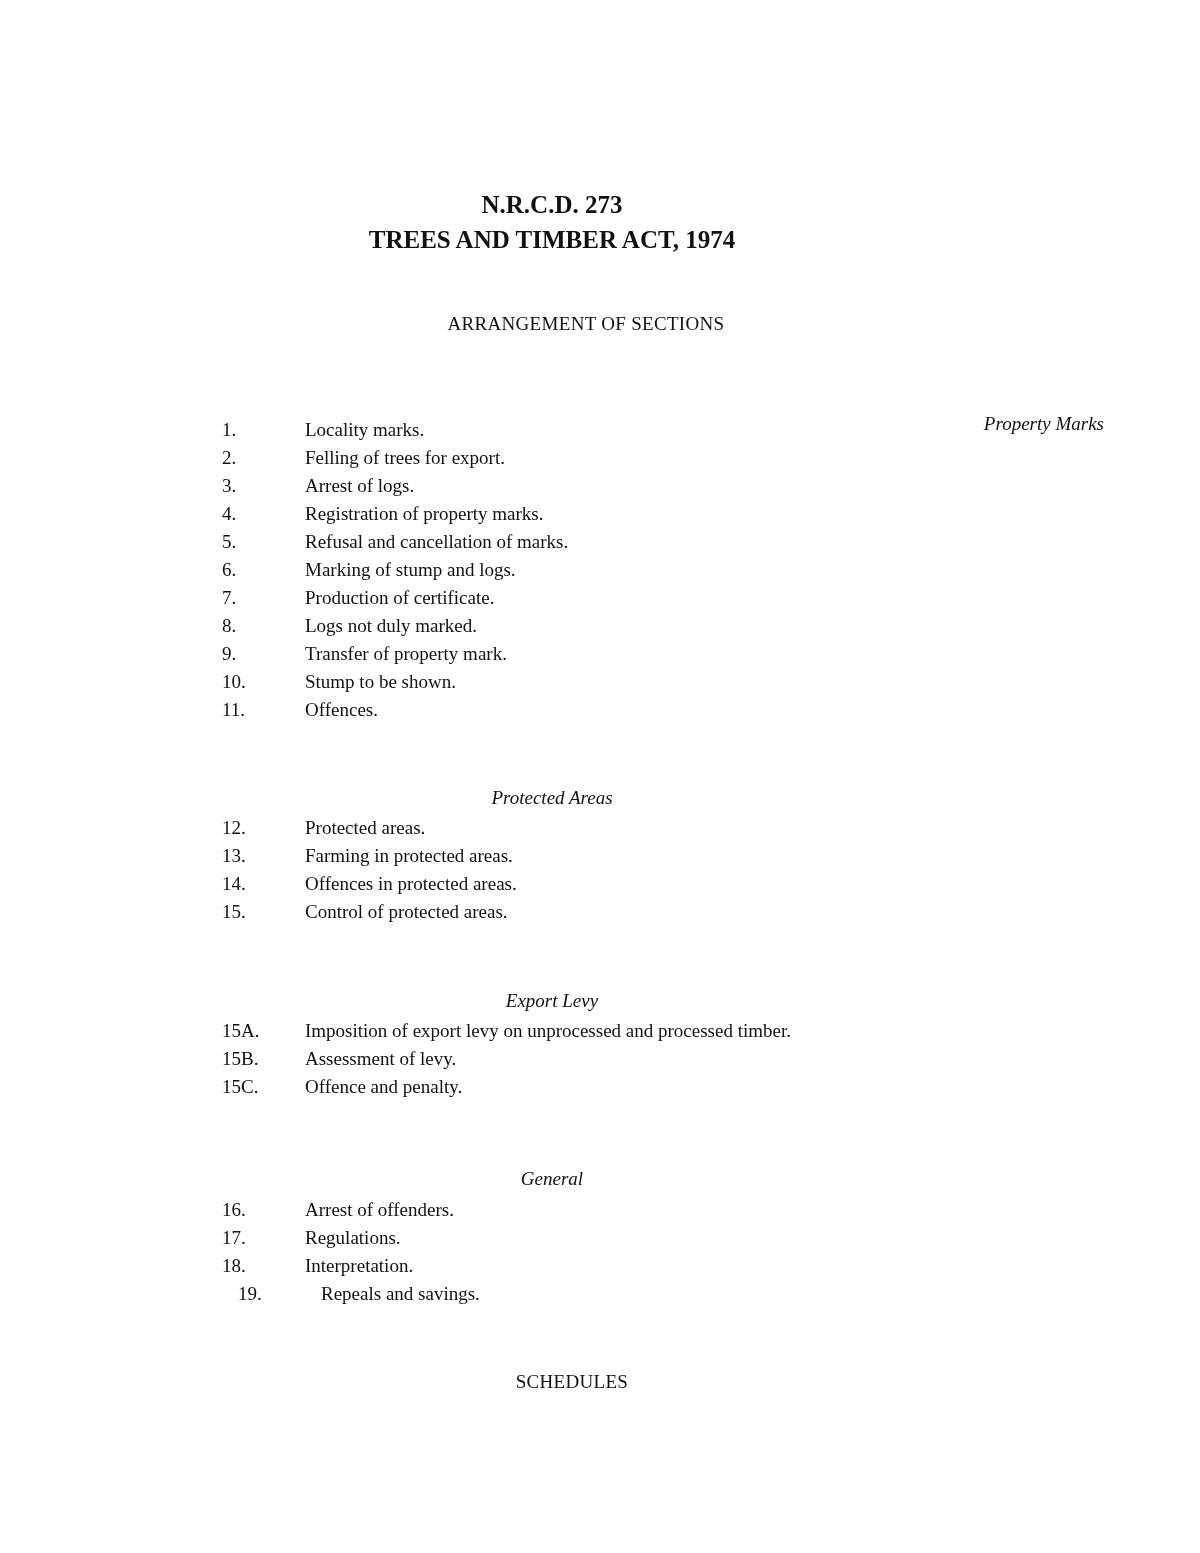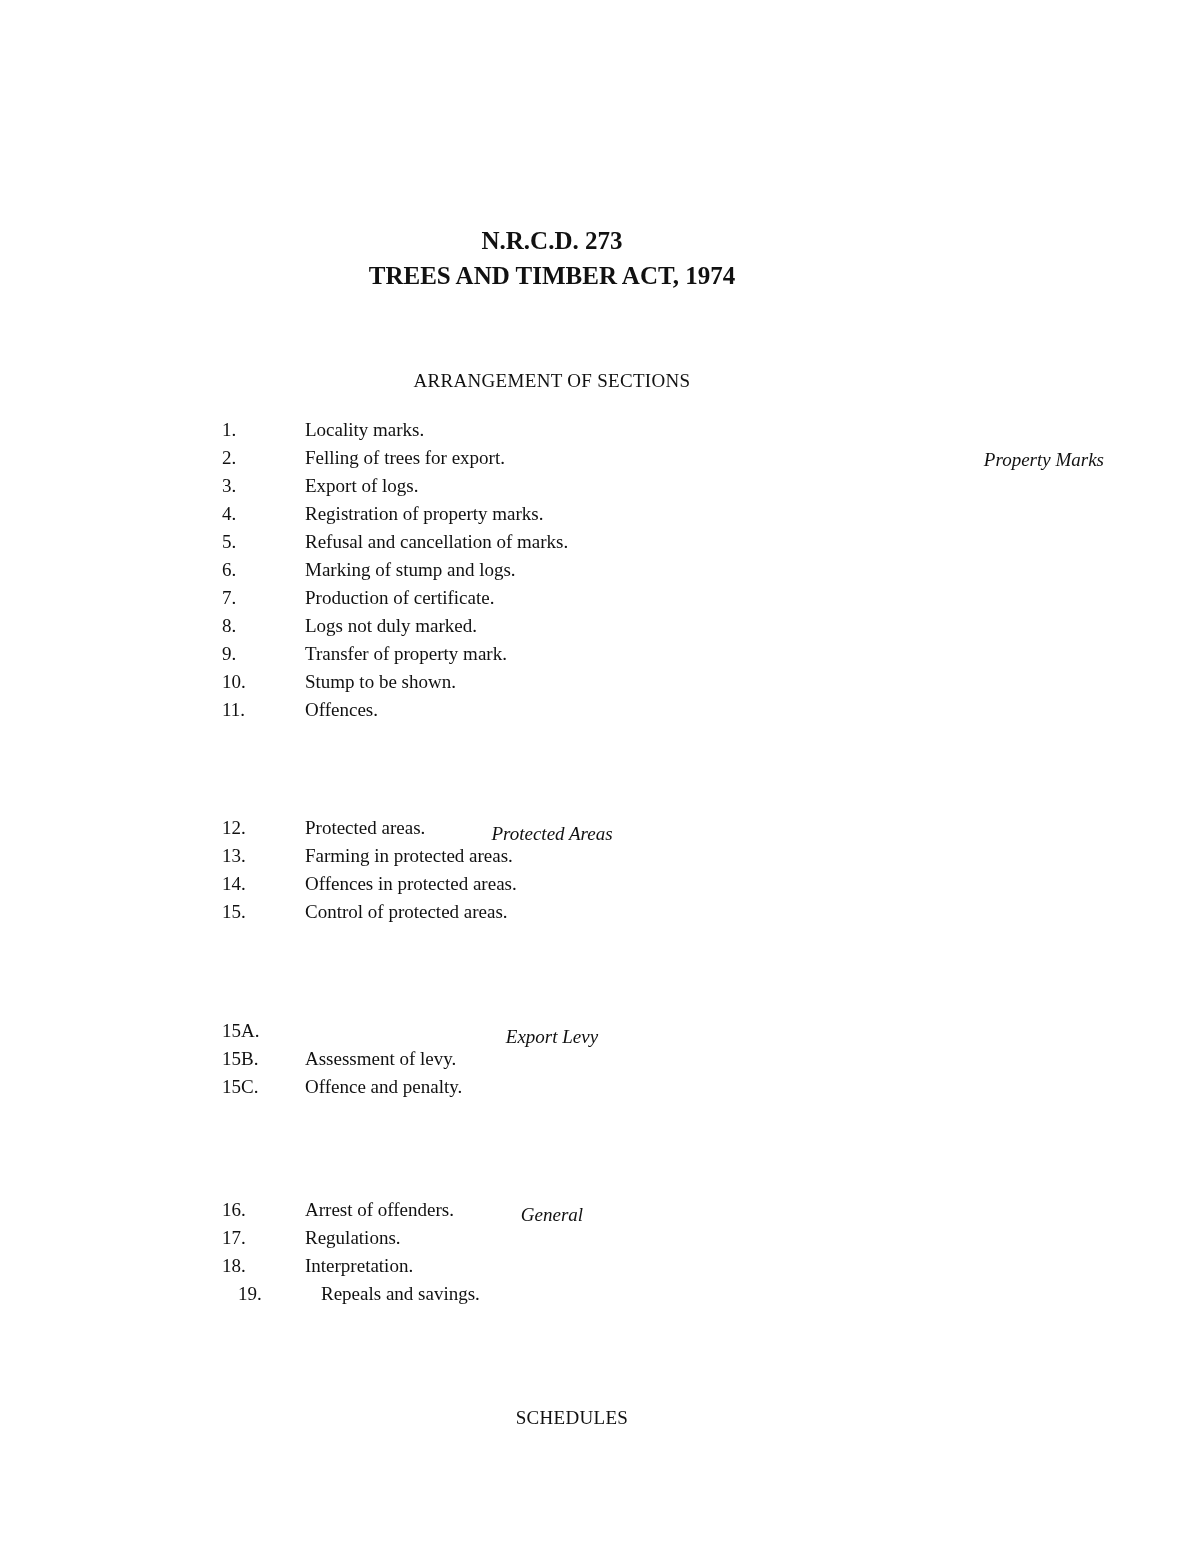--- a/index.html
+++ b/index.html
@@ -1,44 +1,44 @@
 <!DOCTYPE html>
 <html><head>
 <meta charset="utf-8">
 <style>
   html, body { margin: 0; padding: 0; background: #ffffff; }
   body { width: 1200px; height: 1553px; position: relative; overflow: hidden;
          font-family: "Liberation Serif", "DejaVu Serif", serif; color: #111; }
-  .center { position: absolute; left: 0; width: 1104px; text-align: center; margin-top: 36px; }
+  .center { position: absolute; left: 0; width: 1104px; text-align: center; }
   .title { font-weight: bold; font-size: 25px; line-height: 30px; }
   .sub { font-size: 19px; line-height: 24px; letter-spacing: 0.3px; }
   .heading { font-style: italic; font-size: 19px; line-height: 24px; }
   .item { position: absolute; left: 0; width: 1200px; height: 28px; font-size: 19px; line-height: 24px; }
   .num { position: absolute; left: 222px; }
   .txt { position: absolute; left: 305px; white-space: nowrap; }
 </style>
 </head>
 <body>
 
 <div class="center title" style="top:190px;">N.R.C.D. 273</div>
 <div class="center title" style="top:225px;">TREES AND TIMBER ACT, 1974</div>
-<div class="center sub" style="top:333px;">ARRANGEMENT OF SECTIONS</div>
+<div class="center sub" style="top:312px;padding-left:34px;">ARRANGEMENT OF SECTIONS</div>
 
 <div class="center heading" style="top:412px;text-align:right;">Property Marks</div>
 <div class="item" style="top:418px;">
     <span class="num">1.</span>
     <span class="txt">Locality marks.</span>
   </div>
 <div class="item" style="top:446px;">
     <span class="num">2.</span>
     <span class="txt">Felling of trees for export.</span>
   </div>
 <div class="item" style="top:474px;">
     <span class="num">3.</span>
-    <span class="txt">Export of logs.</span>
+    <span class="txt">Arrest of logs.</span>
   </div>
 <div class="item" style="top:502px;">
     <span class="num">4.</span>
     <span class="txt">Registration of property marks.</span>
   </div>
 <div class="item" style="top:530px;">
     <span class="num">5.</span>
     <span class="txt">Refusal and cancellation of marks.</span>
   </div>
 <div class="item" style="top:558px;">
@@ -80,20 +80,21 @@
     <span class="txt">Offences in protected areas.</span>
   </div>
 <div class="item" style="top:900px;">
     <span class="num">15.</span>
     <span class="txt">Control of protected areas.</span>
   </div>
 
 <div class="center heading" style="top:989px;">Export Levy</div>
 <div class="item" style="top:1019px;">
     <span class="num">15A.</span>
+    <span class="txt">Imposition of export levy on unprocessed and processed timber.</span>
   </div>
 <div class="item" style="top:1047px;">
     <span class="num">15B.</span>
     <span class="txt">Assessment of levy.</span>
   </div>
 <div class="item" style="top:1075px;">
     <span class="num">15C.</span>
     <span class="txt">Offence and penalty.</span>
   </div>
 

